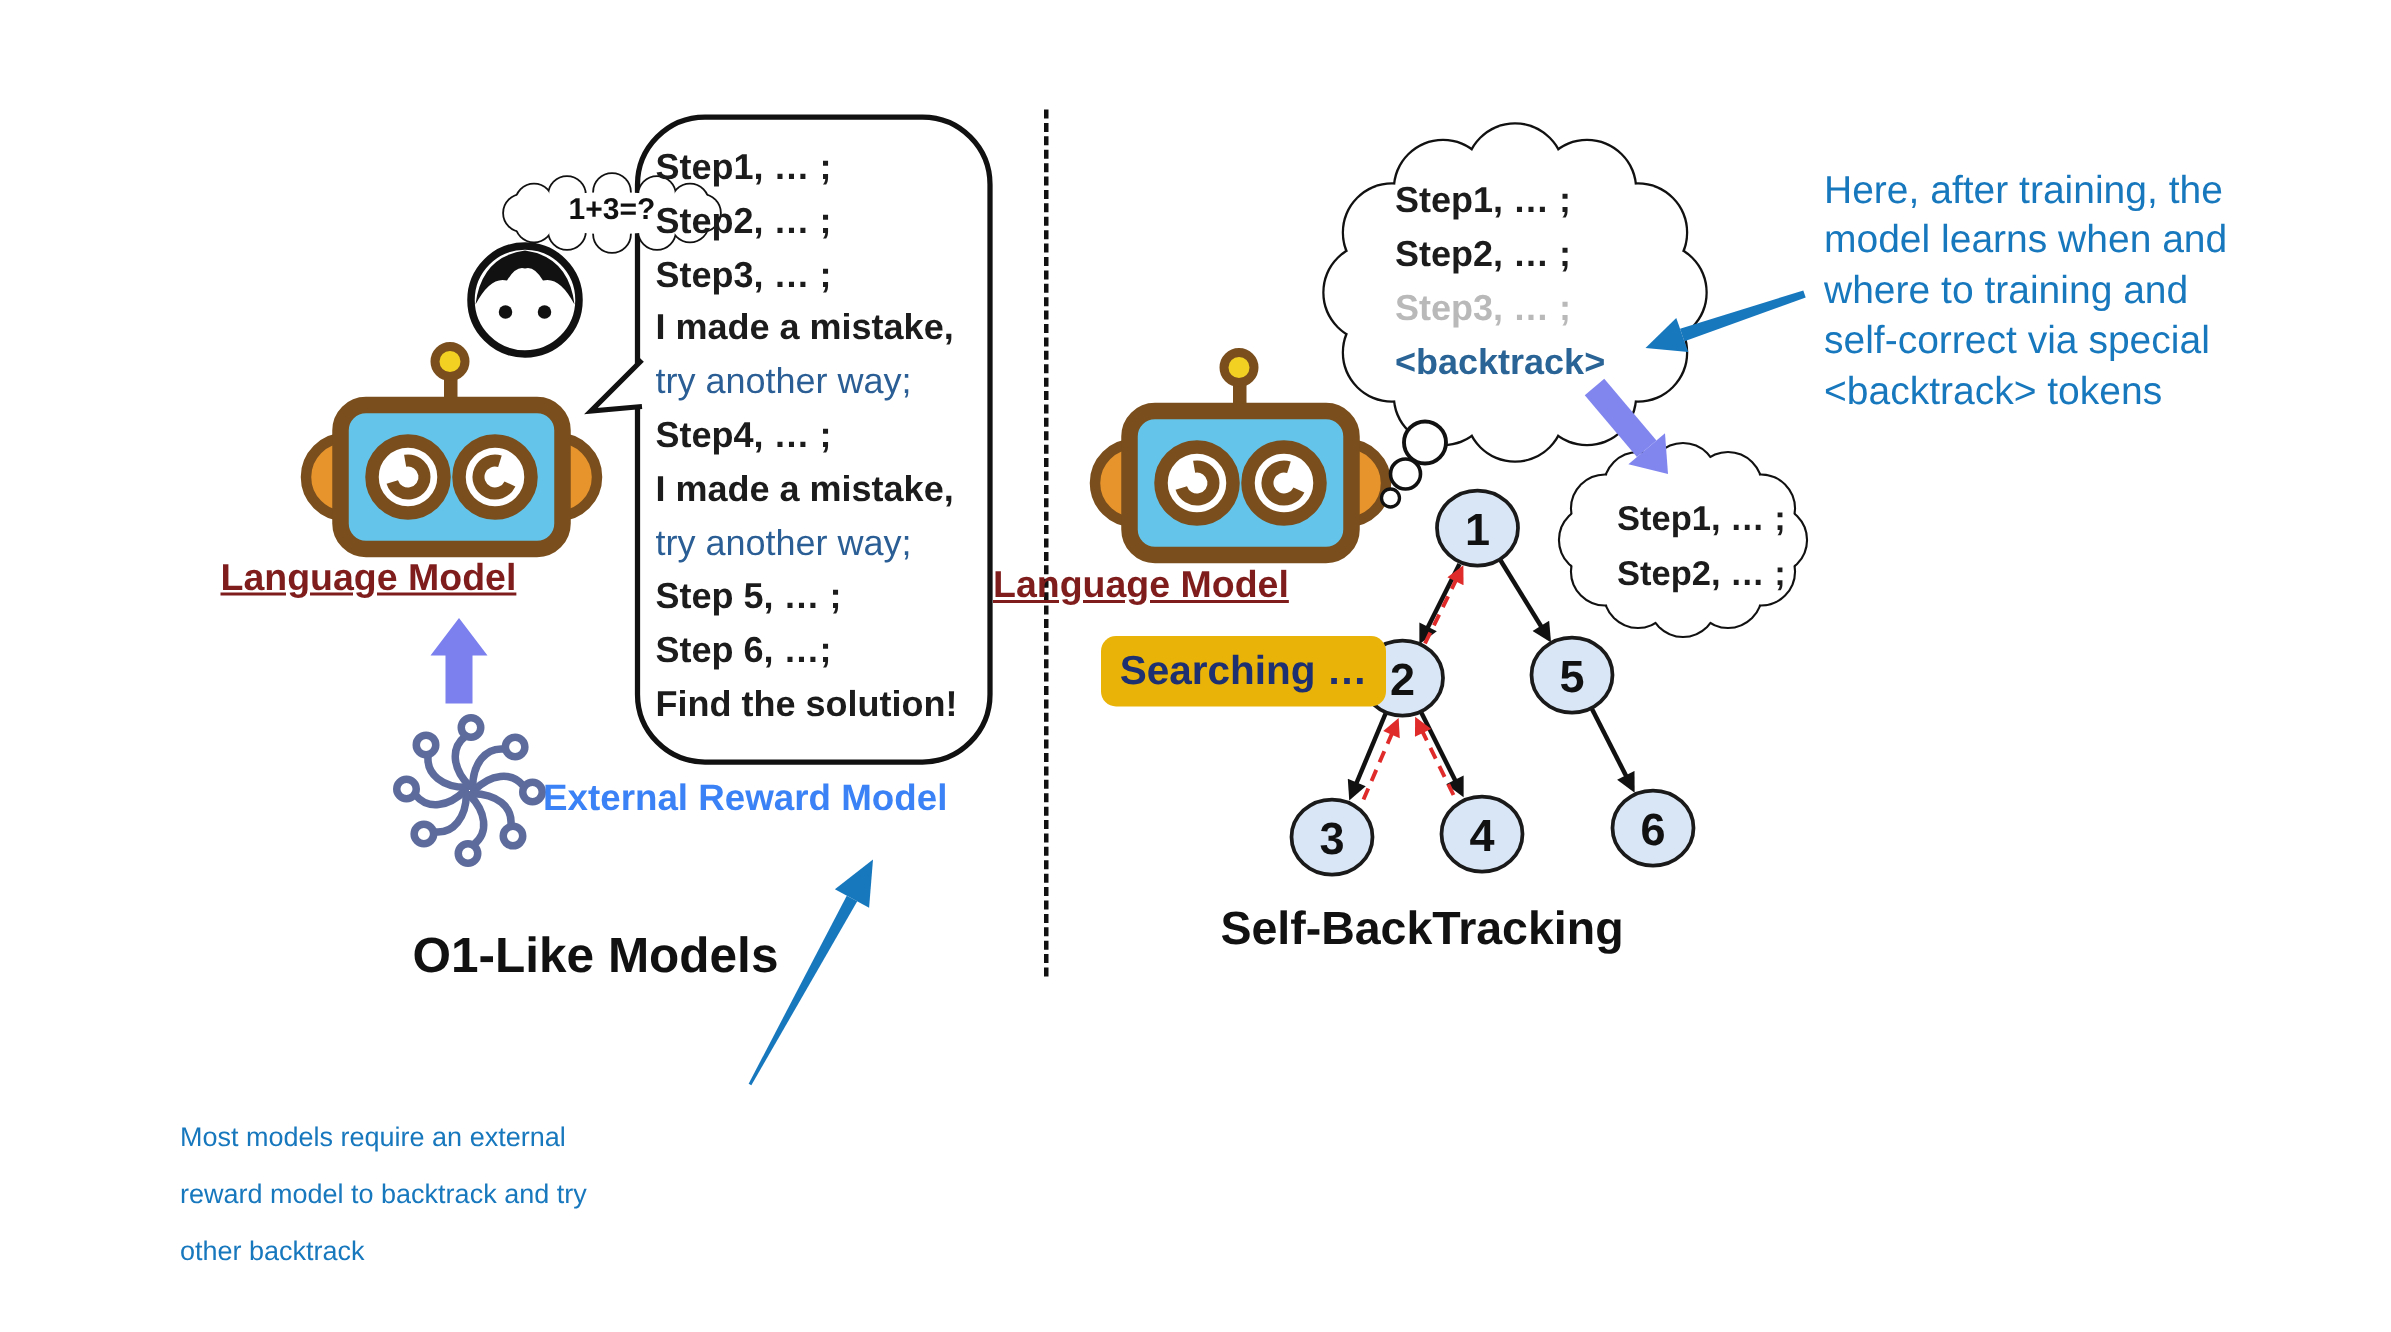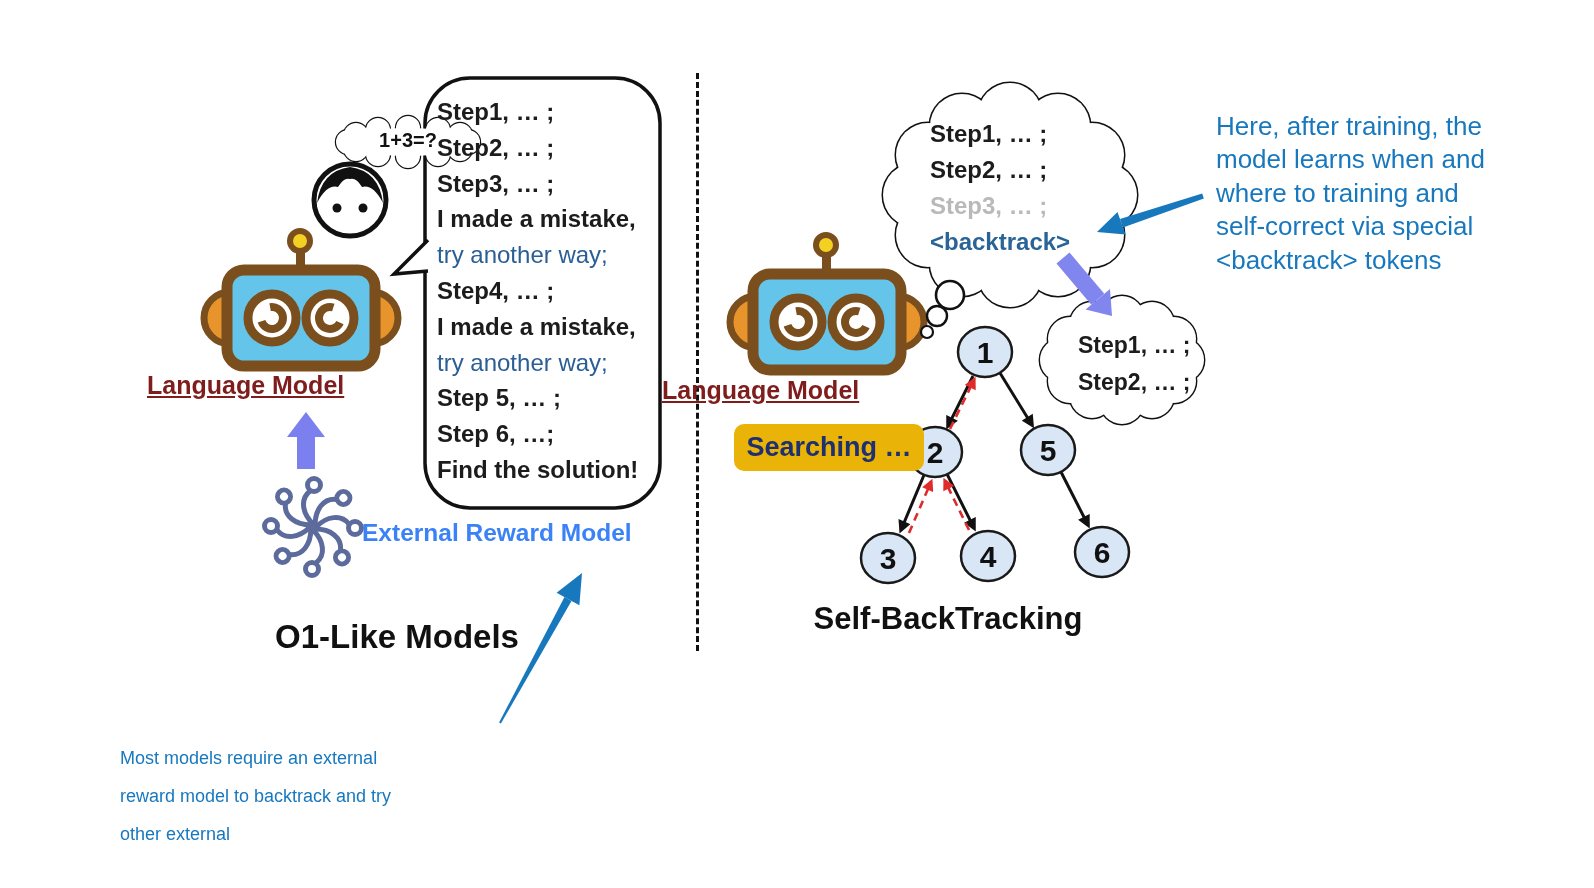--- a/index.html
+++ b/index.html
@@ -293,21 +293,21 @@
 
   <div class="t model-label" style="left:147px;top:371px;">Language Model</div>
 
   <div class="t erm-label">External Reward Model</div>
 
   <div class="t big-title" style="left:247px;top:593px;width:300px;margin-top:25px;">O1-Like Models</div>
 
   <div class="t annot annot-left">
     <div>Most models require an external</div>
     <div>reward model to backtrack and try</div>
-    <div>other external</div>
+    <div>other backtrack</div>
   </div>
 
   <div class="t model-label" style="left:662px;top:376px;">Language Model</div>
 
   <div class="t search-badge">Searching …</div>
 
   <div class="t cloud1-text">
     <div>Step1, … ;</div>
     <div>Step2, … ;</div>
     <div class="muted">Step3, … ;</div>

